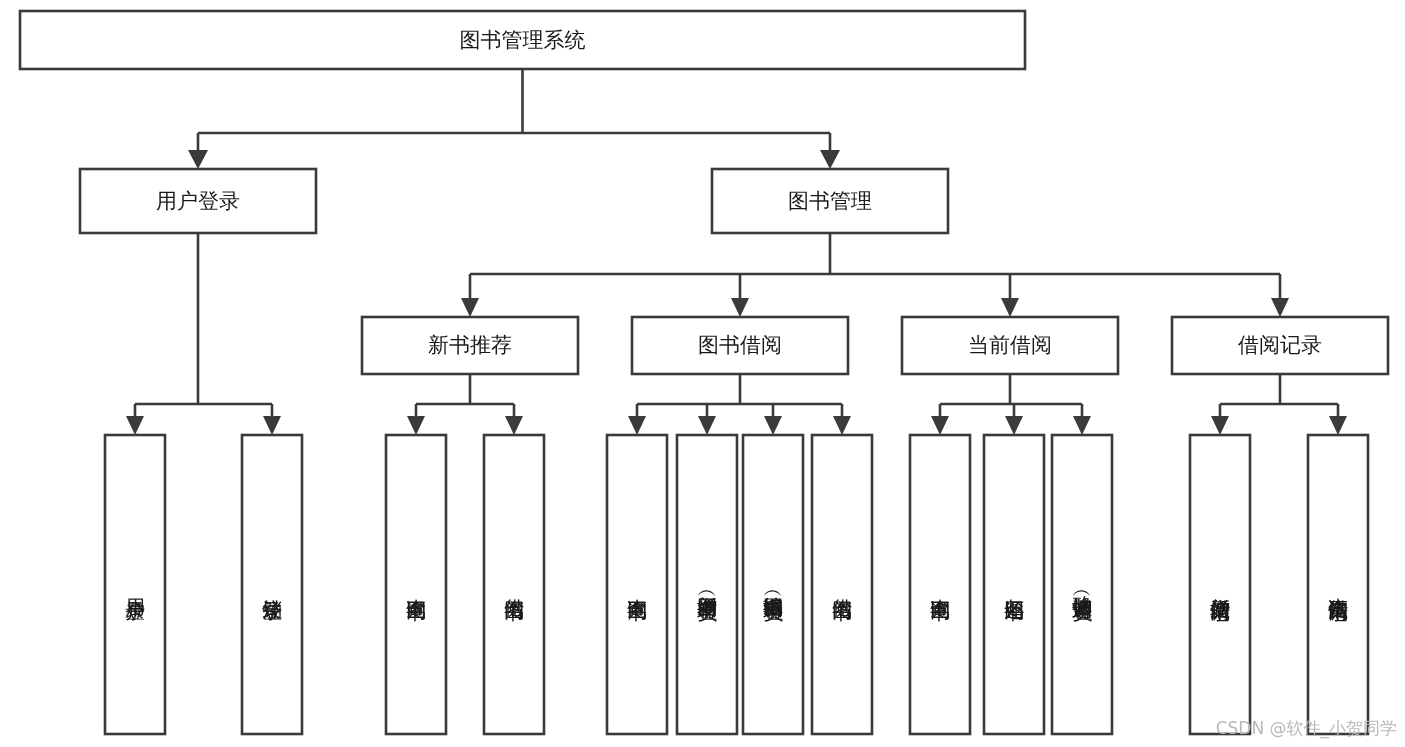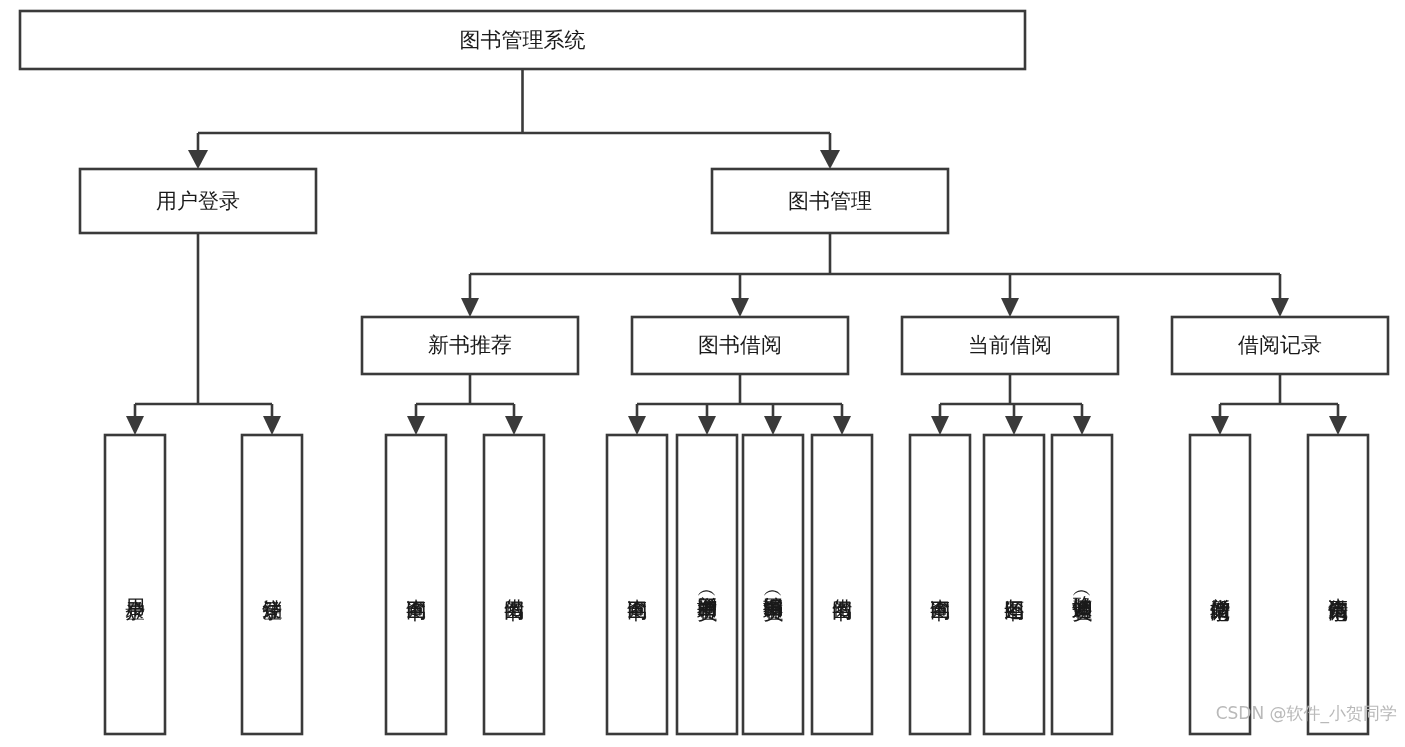--- a/index.html
+++ b/index.html
@@ -60,21 +60,21 @@
     font-size: 20px;
     line-height: 1.08;
     color: #1a1a1a;
     letter-spacing: 1px;
     white-space: nowrap;
     pointer-events: none;
   }
   .watermark {
     position: absolute;
     right: 8px;
-    bottom: 22px;
+    bottom: 7px;
     font-family: "DejaVu Sans", "Liberation Sans", sans-serif;
     font-size: 17px;
     color: #b9b9b9;
     white-space: nowrap;
   }
 </style>
 </head>
 <body>
 
 <div id="diagram-root">

